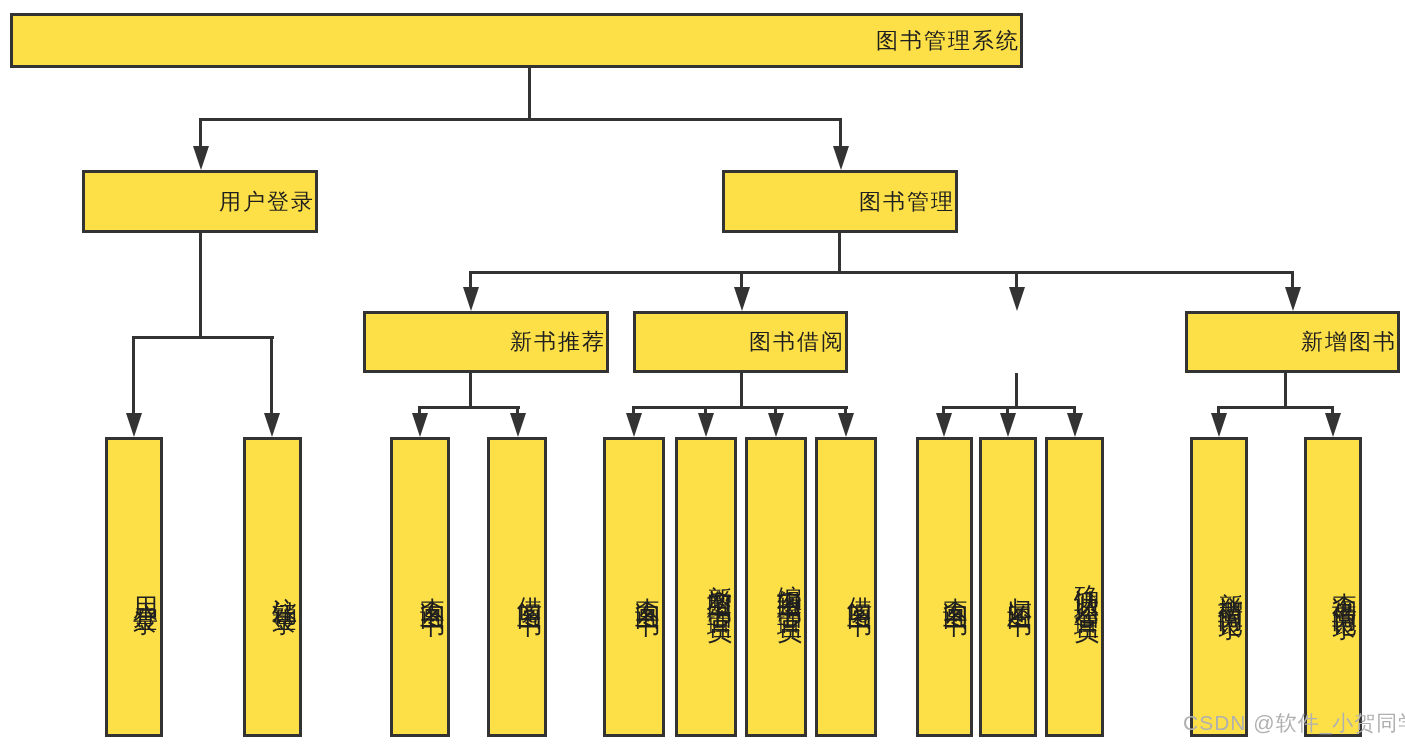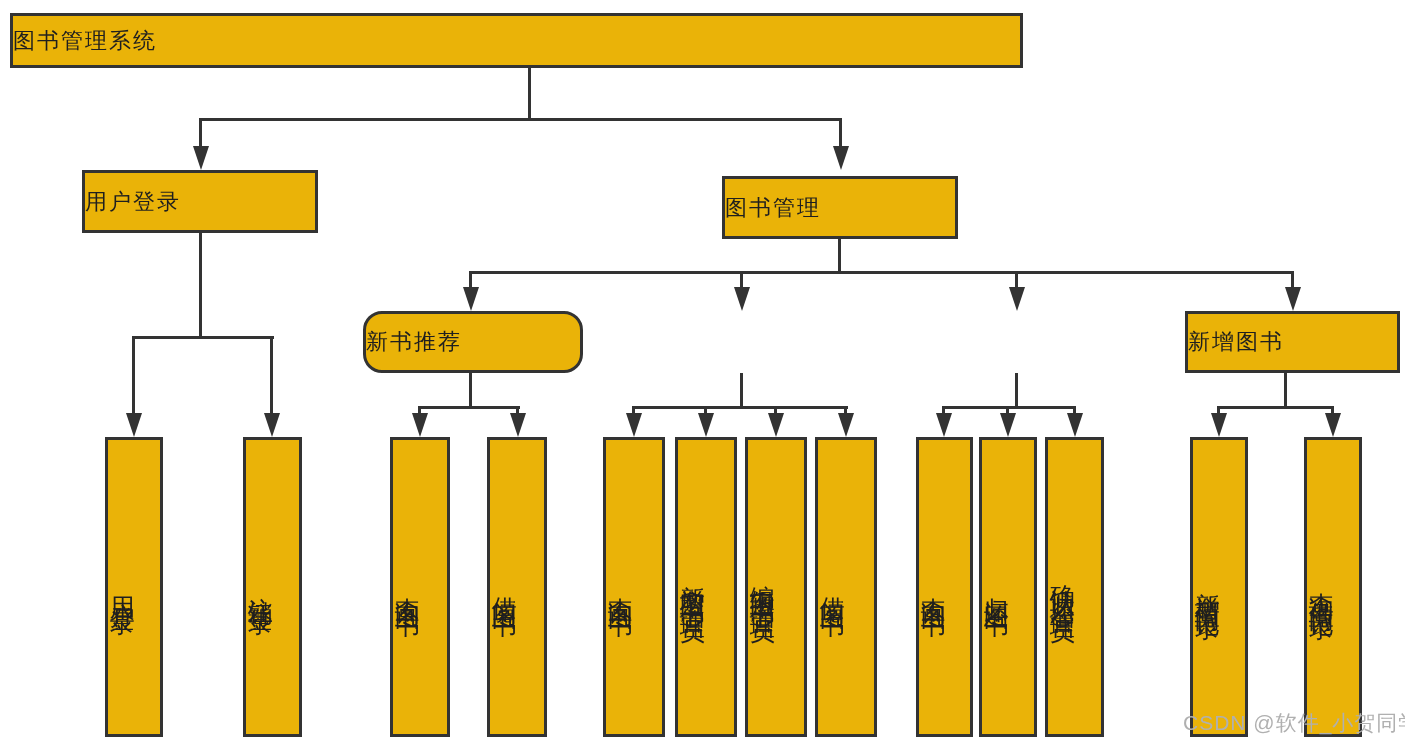--- a/index.html
+++ b/index.html
@@ -9,24 +9,24 @@
     width: 1405px;
     height: 747px;
     background: #ffffff;
     overflow: hidden;
   }
   
   .node {
     position: absolute;
     box-sizing: border-box;
     border: 3px solid #333333;
-    background: #eab308;
+    background: #fde047;
     display: flex;
     align-items: center;
-    justify-content: flex-start;
+    justify-content: flex-end;
     color: #1f1f1f;
   }
   .node.h { font-size: 22px; letter-spacing: 2px; }
   .node.leaf { top: 437px; height: 300px; }
   .vtext {
     writing-mode: vertical-rl;
     text-orientation: mixed;
     font-size: 25px;
     letter-spacing: 5px;
     line-height: 1.15;
@@ -123,26 +123,29 @@
   <div class="line vl" style="left:1331px; top:406px; height:14px;"></div>
   <div class="arrow" style="left:1325px; top:413px;"></div>
 
   <div class="node h" style="left:10px; top:13px; width:1013px; height:55px;">
     <span>图书管理系统</span>
   </div>
 
   <div class="node h" style="left:82px; top:170px; width:236px; height:63px;">
     <span>用户登录</span>
   </div>
-  <div class="node h" style="left:722px; top:176px; width:236px; height:63px;">
+  <div class="node h" style="left:722px; top:170px; width:236px; height:63px;">
     <span>图书管理</span>
   </div>
 
-  <div class="node h" style="left:363px; top:311px; width:220px; height:62px;border-radius:19px;">
+  <div class="node h" style="left:363px; top:311px; width:246px; height:62px;">
     <span>新书推荐</span>
+  </div>
+  <div class="node h" style="left:633px; top:311px; width:215px; height:62px;">
+    <span>图书借阅</span>
   </div>
   <div class="node h" style="left:1185px; top:311px; width:215px; height:62px;">
     <span>新增图书</span>
   </div>
 
   <div class="node leaf" style="left:105px; width:58px;">
     <span class="vtext">用户登录</span>
   </div>
   <div class="node leaf" style="left:243px; width:59px;">
     <span class="vtext">注销登录</span>

